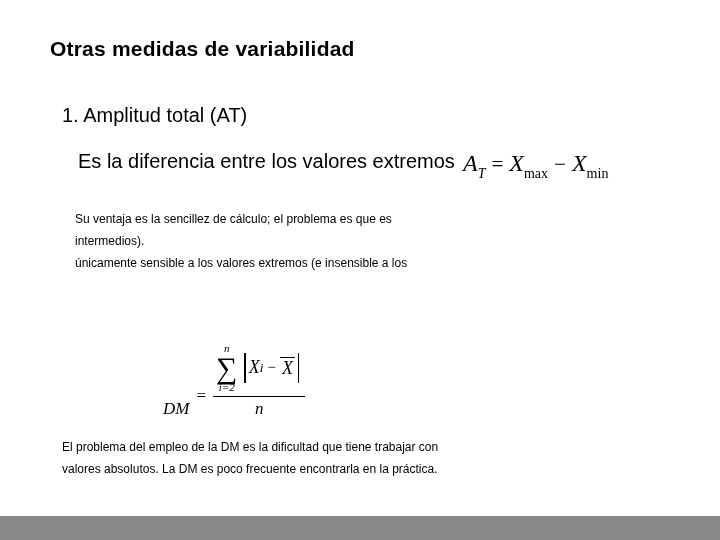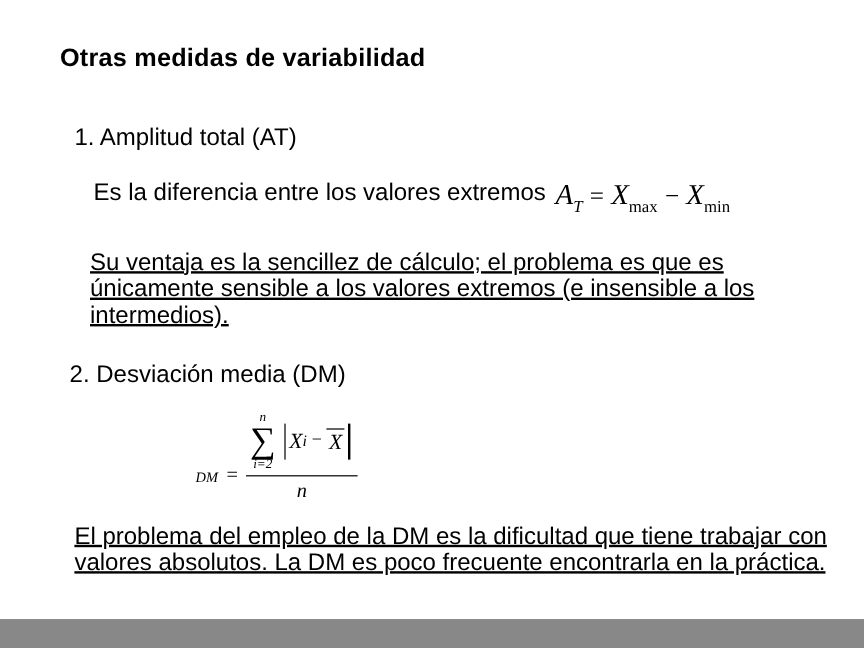--- a/index.html
+++ b/index.html
@@ -14,21 +14,21 @@
   .abs{position:absolute;}
   .title{
     left:50px;top:37px;
     font-size:21px;font-weight:bold;
     letter-spacing:0.2px;
     white-space:nowrap;
   }
   .item-heading{font-size:20px;white-space:nowrap;}
   .heading-1{left:62px;top:104px;}
   .lead-1{left:78px;top:150px;font-size:20px;white-space:nowrap;}
-  .para{font-size:20px;line-height:22px;text-decoration:underline;}
+  .para{font-size:12px;line-height:22px;}
   .para-1{left:75px;top:208px;}
   .heading-2{left:58px;top:301px;}
   .para-2{left:62px;top:436px;}
   .para div{white-space:nowrap;}
 
   
   .math{font-family:"Liberation Serif","DejaVu Serif",serif;}
   .var{font-style:italic;}
 
   
@@ -40,21 +40,21 @@
   }
   .formula-at sub{font-size:14px;line-height:0;vertical-align:baseline;position:relative;top:7px;}
   .formula-at .op{margin:0 6px;font-size:21px;}
 
   
   .formula-dm{
     left:163px;top:342px;
     display:flex;align-items:flex-end;
   }
   .formula-dm .lhs{
-    font-size:12px;margin-bottom:13px;
+    font-size:17px;margin-bottom:0;
   }
   .formula-dm .eq{
     font-size:17px;margin:0 7px 13px 7px;
     font-family:"Liberation Serif","DejaVu Serif",serif;
   }
   .frac{display:inline-flex;flex-direction:column;align-items:center;}
   .numerator{
     display:flex;align-items:center;
     border-bottom:1.4px solid #000;
     padding:0 3px 3px 3px;
@@ -97,25 +97,24 @@
     <span class="op">=</span>
     <span class="var">X</span>
       <sub>max</sub>
     <span class="op">−</span>
     <span class="var">X</span>
       <sub>min</sub>
   </div>
 
   <div class="abs para para-1">
     <div>Su ventaja es la sencillez de cálculo; el problema es que es</div>
+    <div>intermedios).</div>
     <div>únicamente sensible a los valores extremos (e insensible a los</div>
-    <div>intermedios).</div>
   </div>
 
-  <div class="abs item-heading heading-2">2. Desviación media (DM)</div>
 
   <div class="abs math formula-dm">
     <span class="lhs var">DM</span>
     <span class="eq">=</span>
     <span class="frac">
       <span class="numerator">
         <span class="sum-block">
           <span class="sum-limit">n</span>
           <span class="sigma">∑</span>
           <span class="sum-limit">i=2</span>

